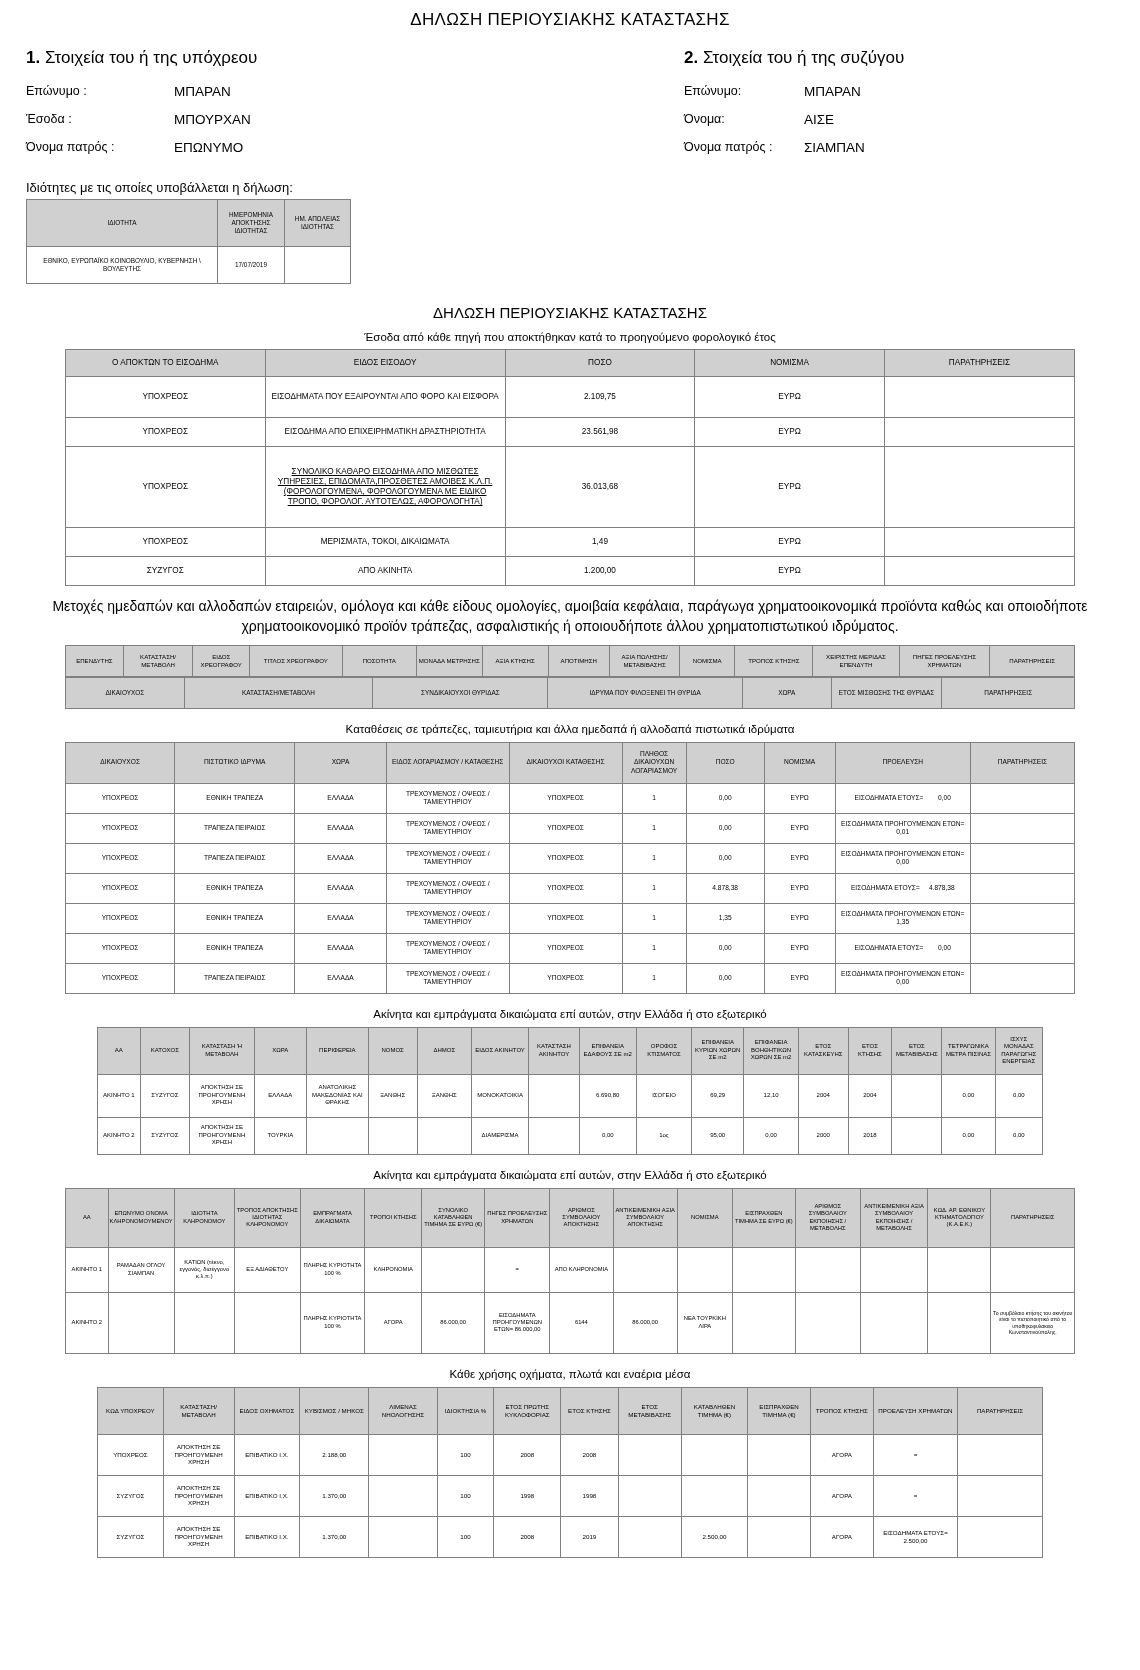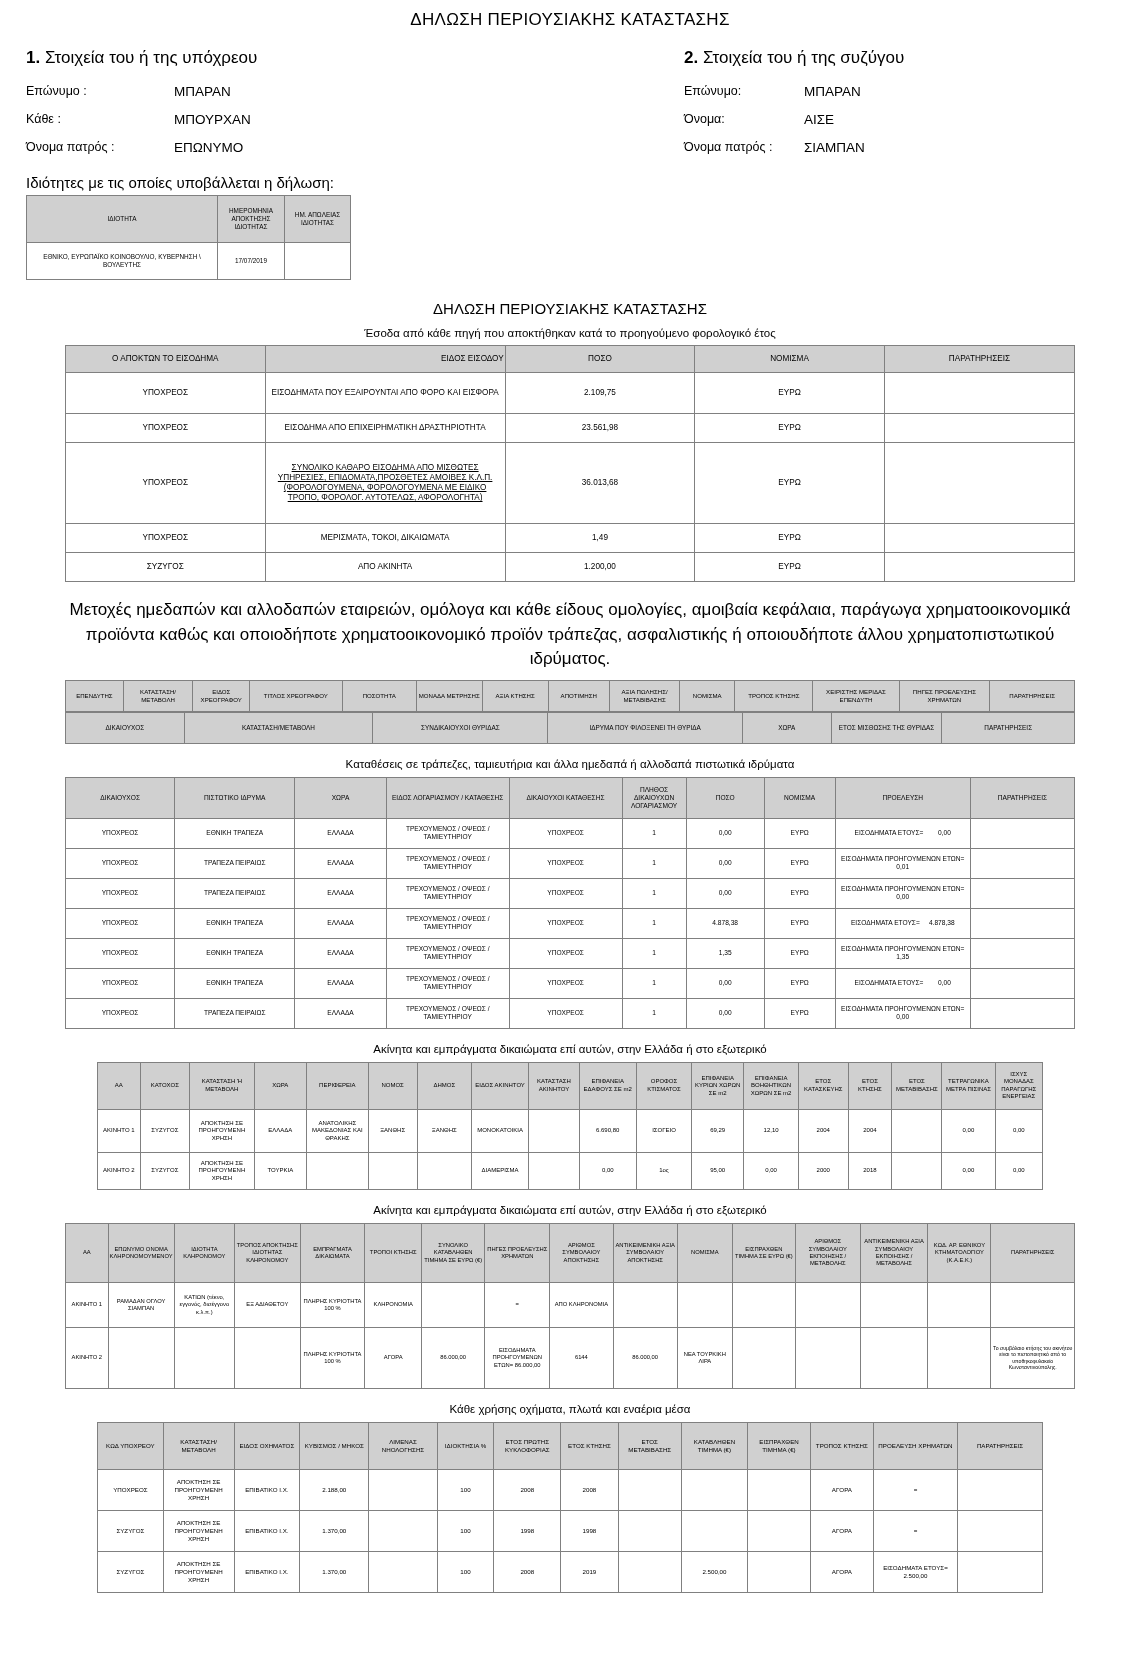--- a/index.html
+++ b/index.html
@@ -35,42 +35,42 @@
   .cols{position:relative;height:120px;margin-top:18px;}
   .col-left{position:absolute;left:26px;top:0;width:520px;}
   .col-right{position:absolute;left:684px;top:0;width:430px;}
   .sec-head{font-size:17px;margin-bottom:16px;}
   .sec-head b{font-weight:bold;}
   .frow{display:flex;font-size:12.5px;margin-bottom:13px;}
   .frow .lbl{width:148px;}
   .frow .val{font-size:13.5px;}
   .col-right .frow .lbl{width:120px;}
 
-  .cap-label{font-size:15px;margin:6px 0 4px 26px;}
+  .cap-label{font-size:13px;margin:12px 0 4px 26px;}
 
   
   table.t{border-collapse:collapse;font-size:6.2px;}
   table.t th, table.t td{
     border:1px solid #808080;
     text-align:center;vertical-align:middle;
     padding:2px 1px;line-height:1.25;
   }
   table.t th{background:#d0d0d0;font-weight:normal;}
   table.t td{background:#fff;}
 
   .tbl-ident{margin-left:26px;border-collapse:collapse;font-size:6.4px;}
   .tbl-ident th,.tbl-ident td{border:1px solid #808080;padding:4px 3px;text-align:center;vertical-align:middle;line-height:1.3;}
   .tbl-ident th{background:#d0d0d0;font-weight:normal;}
 
   .band{text-align:center;font-size:15px;margin:20px 0 8px;}
   .band.small{font-size:11.5px;margin:10px 0 6px;}
   .band.mid{font-size:11.5px;margin:14px 0 7px;}
   .para{
-    text-align:center;font-size:17px;line-height:1.45;
-    margin:16px 44px 8px;
+    text-align:center;font-size:14px;line-height:1.45;
+    margin:10px 44px 8px;
   }
   .wrap{display:flex;justify-content:center;}
 </style>
 </head>
 <body>
 
 <div class="page">
 
 
   <div class="doc-title">ΔΗΛΩΣΗ ΠΕΡΙΟΥΣΙΑΚΗΣ ΚΑΤΑΣΤΑΣΗΣ</div>
@@ -79,21 +79,21 @@
     <div class="col-left">
       <div class="sec-head">
         <b>1.</b>
         <span>Στοιχεία του ή της υπόχρεου</span>
       </div>
       <div class="frow">
         <span class="lbl">Επώνυμο :</span>
         <span class="val">ΜΠΑΡΑΝ</span>
       </div>
       <div class="frow">
-        <span class="lbl">Κάθε :</span>
+        <span class="lbl">Έσοδα :</span>
         <span class="val">ΜΠΟΥΡΧΑΝ</span>
       </div>
       <div class="frow">
         <span class="lbl">Όνομα πατρός :</span>
         <span class="val">ΕΠΩΝΥΜΟ</span>
       </div>
     </div>
 
     <div class="col-right">
       <div class="sec-head">
@@ -134,21 +134,21 @@
   </table>
 
   <div class="band">ΔΗΛΩΣΗ ΠΕΡΙΟΥΣΙΑΚΗΣ ΚΑΤΑΣΤΑΣΗΣ</div>
   <div class="band small">Έσοδα από κάθε πηγή που αποκτήθηκαν κατά το προηγούμενο φορολογικό έτος</div>
 
   <div class="wrap">
   <table class="t" id="tbl-income" style="width:1010px;font-size:8.2px;">
     <thead>
           <tr>
       <th style="width:200px;height:22px;">Ο ΑΠΟΚΤΩΝ ΤΟ ΕΙΣΟΔΗΜΑ</th>
-      <th style="width:240px;text-align:right;">ΕΙΔΟΣ ΕΙΣΟΔΟΥ</th>
+      <th style="width:240px;">ΕΙΔΟΣ ΕΙΣΟΔΟΥ</th>
       <th style="width:190px;">ΠΟΣΟ</th>
       <th style="width:190px;">ΝΟΜΙΣΜΑ</th>
       <th style="width:190px;">ΠΑΡΑΤΗΡΗΣΕΙΣ</th>
     </tr>
         </thead>
     <tbody>
       <tr>
             <td style="height:36px;">ΥΠΟΧΡΕΟΣ</td>
             <td>ΕΙΣΟΔΗΜΑΤΑ ΠΟΥ ΕΞΑΙΡΟΥΝΤΑΙ ΑΠΟ ΦΟΡΟ ΚΑΙ ΕΙΣΦΟΡΑ</td>
             <td>2.109,75</td>

